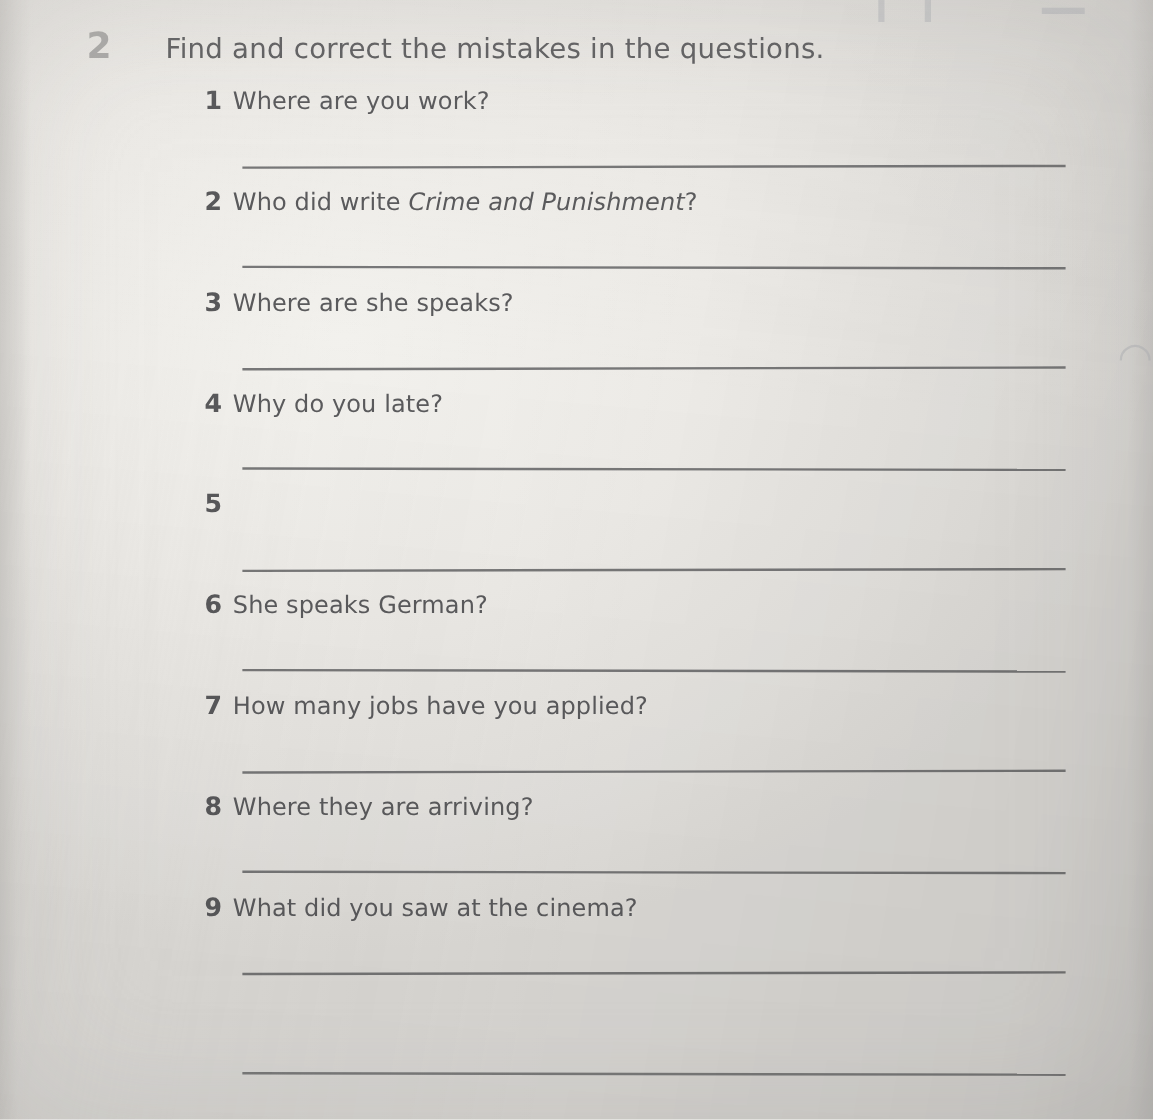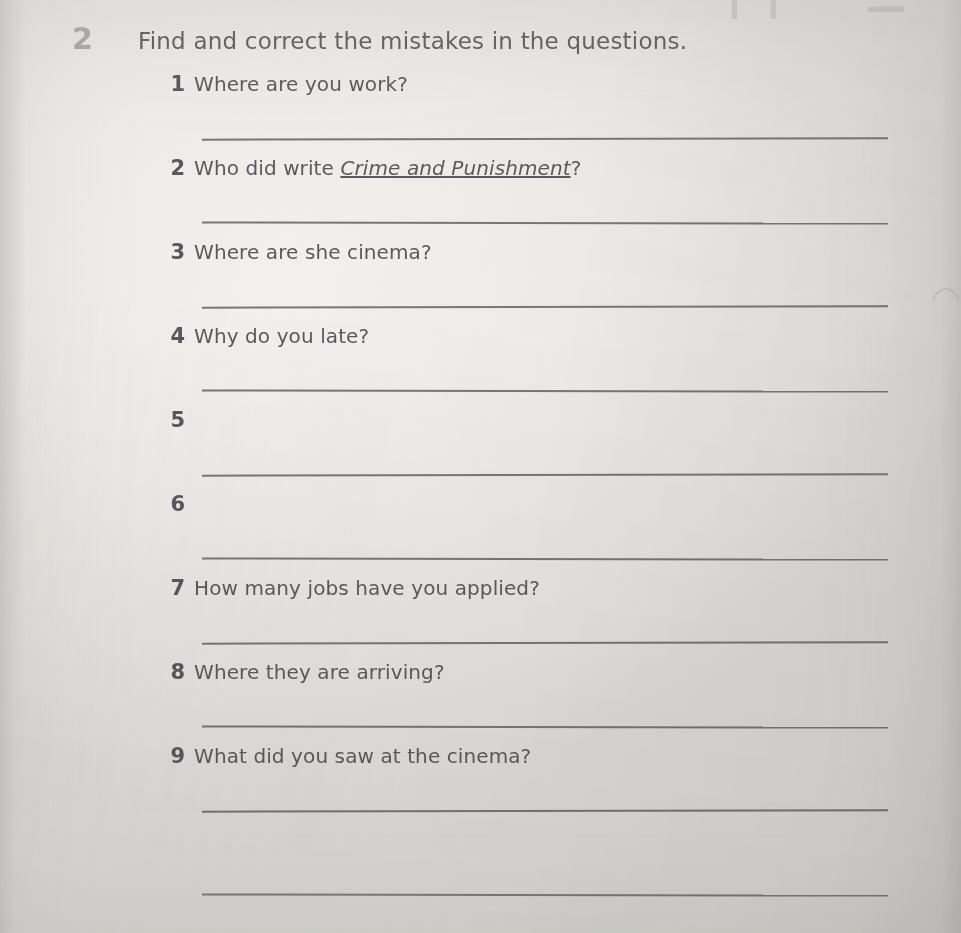--- a/index.html
+++ b/index.html
@@ -122,21 +122,20 @@
     box-sizing: border-box;
   }
   .q-text {
     font-size: 20px;
     color: #5a5a5c;
     letter-spacing: 0.1px;
     white-space: nowrap;
   }
   .q-text em {
     font-style: italic;
-    text-decoration: underline;
   }
   .answer-rule {
     position: absolute;
     left: 42px;
     right: 12px;
     bottom: 16px;
     height: 2px;
     background: #6c6c6e;
     opacity: 0.92;
   }
@@ -182,40 +181,41 @@
         <div class="q-item">
           <div class="q-line">
             <div class="q-num">2</div>
             <div class="q-text"><span>Who did write </span><em>Crime and Punishment</em><span>?</span></div>
           </div>
           <div class="answer-rule"></div>
         </div>
         <div class="q-item">
           <div class="q-line">
             <div class="q-num">3</div>
-            <div class="q-text"><span>Where are she cinema?</span></div>
+            <div class="q-text"><span>Where are she speaks?</span></div>
           </div>
           <div class="answer-rule"></div>
         </div>
         <div class="q-item">
           <div class="q-line">
             <div class="q-num">4</div>
             <div class="q-text"><span>Why do you late?</span></div>
           </div>
           <div class="answer-rule"></div>
         </div>
         <div class="q-item">
           <div class="q-line">
             <div class="q-num">5</div>
           </div>
           <div class="answer-rule"></div>
         </div>
         <div class="q-item">
           <div class="q-line">
             <div class="q-num">6</div>
+            <div class="q-text"><span>She speaks German?</span></div>
           </div>
           <div class="answer-rule"></div>
         </div>
         <div class="q-item">
           <div class="q-line">
             <div class="q-num">7</div>
             <div class="q-text"><span>How many jobs have you applied?</span></div>
           </div>
           <div class="answer-rule"></div>
         </div>

